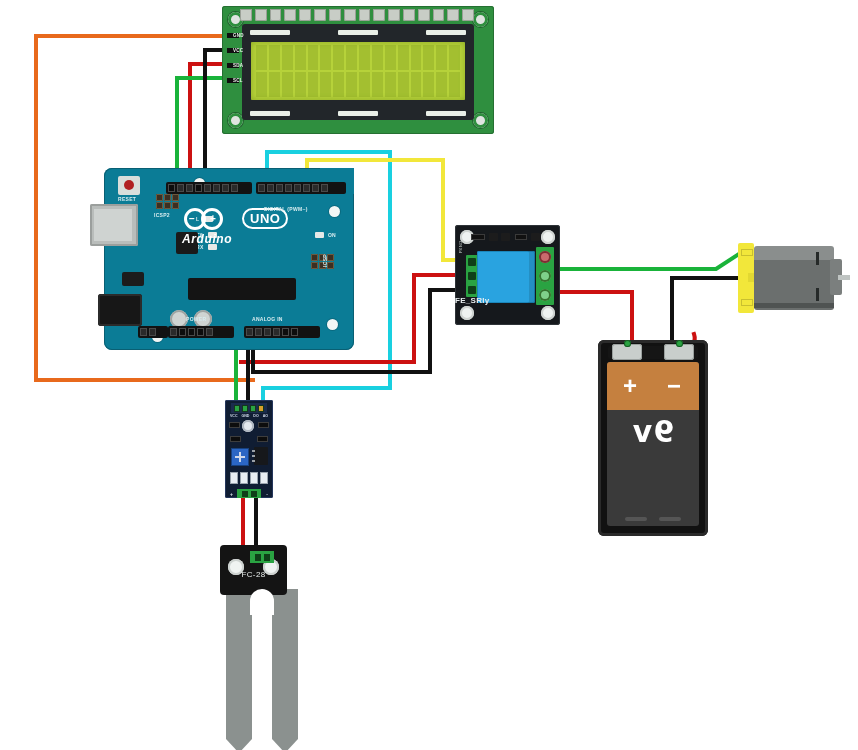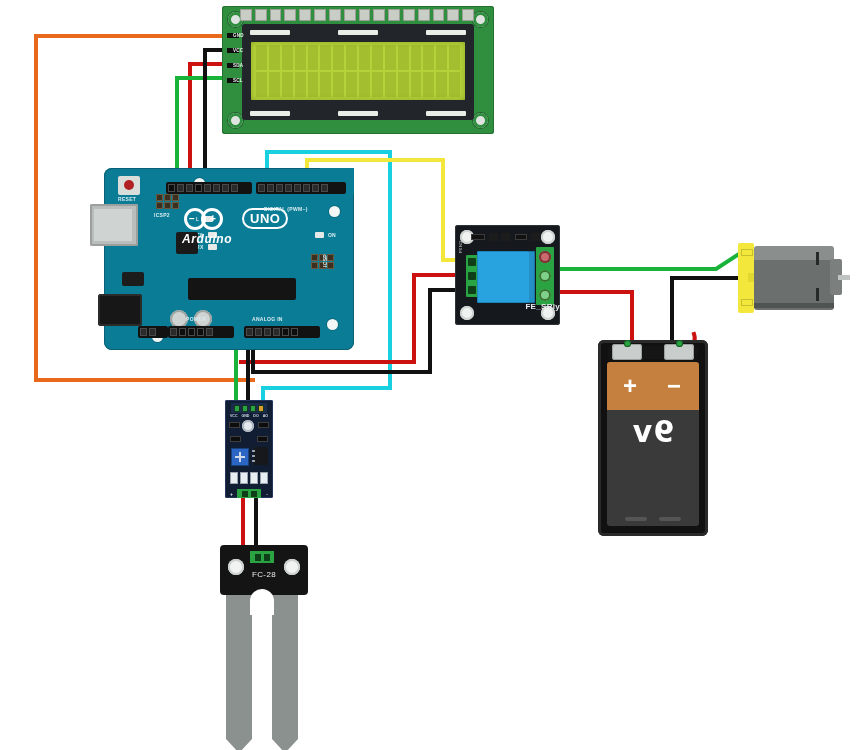--- a/index.html
+++ b/index.html
@@ -84,21 +84,21 @@
 
   
   #relay{left:455px;top:225px;width:105px;height:100px;}
   .rly-pcb{position:absolute;inset:0;background:#15181c;border-radius:3px;
            box-shadow:inset 0 0 0 1px #2e3338;}
   .rly-hole{position:absolute;width:14px;height:14px;border-radius:50%;
             background:#eef2f1;box-shadow:inset 0 0 0 2px #cfd4d2;}
   .rly-body{position:absolute;left:22px;top:26px;width:58px;height:52px;
             background:#29a3e0;border-radius:2px;
             box-shadow:inset -6px 0 0 rgba(0,0,0,.12),inset 0 0 0 1px #1b86bb;}
-  .rly-name{position:absolute;left:0;right:0;bottom:14px;text-align:right;
+  .rly-name{position:absolute;left:0;right:0;bottom:20px;text-align:left;
             color:#e9eef0;font-size:8px;font-weight:700;letter-spacing:.3px;}
   .rly-in{position:absolute;left:11px;top:30px;width:12px;height:42px;
           background:#2aa342;border-radius:1px;display:flex;flex-direction:column;
           justify-content:space-around;align-items:center;}
   .rly-in i{width:8px;height:8px;background:#0f3f18;border-radius:1px;}
   .rly-term{position:absolute;right:6px;top:22px;width:18px;height:58px;
             background:#2aa342;border-radius:1px;display:flex;flex-direction:column;
             justify-content:space-around;align-items:center;}
   .rly-term i{width:12px;height:12px;border-radius:50%;background:#7fd08a;
               box-shadow:inset 0 0 0 2px #35732f;}
@@ -134,21 +134,21 @@
   .sm-res4{position:absolute;left:5px;bottom:14px;width:38px;height:12px;
            display:flex;gap:2px;}
   .sm-res4 i{flex:1;background:#e9eef3;box-shadow:inset 0 0 0 1px #9aa3ad;}
   .sm-bot{position:absolute;left:12px;bottom:0px;width:24px;height:9px;
           background:#2aa342;display:flex;gap:3px;align-items:center;justify-content:center;}
   .sm-bot i{width:6px;height:6px;background:#0f3f18;}
   .sm-pm{position:absolute;bottom:1px;color:#dfe7f2;font-size:5px;font-weight:700;}
 
   
   #probe{left:220px;top:545px;width:84px;height:198px;}
-  .pr-body{position:absolute;left:0;top:0;width:88px;height:50px;
+  .pr-body{position:absolute;left:0;top:0;width:67px;height:50px;
            background:#141414;border-radius:4px;}
   .pr-hole{position:absolute;top:14px;width:16px;height:16px;border-radius:50%;
            background:#f0f3f2;box-shadow:inset 0 0 0 2px #cdd2d0;}
   .pr-term{position:absolute;left:30px;top:6px;width:24px;height:12px;
            background:#2aa342;display:flex;gap:3px;align-items:center;justify-content:center;}
   .pr-term i{width:6px;height:7px;background:#0f3f18;}
   .pr-name{position:absolute;left:0;right:0;top:25px;text-align:center;
            color:#e8edeb;font-size:8px;letter-spacing:.4px;}
   .pr-gap{position:absolute;left:30px;top:44px;width:24px;height:26px;
           background:#fff;border-radius:12px 12px 0 0;}

